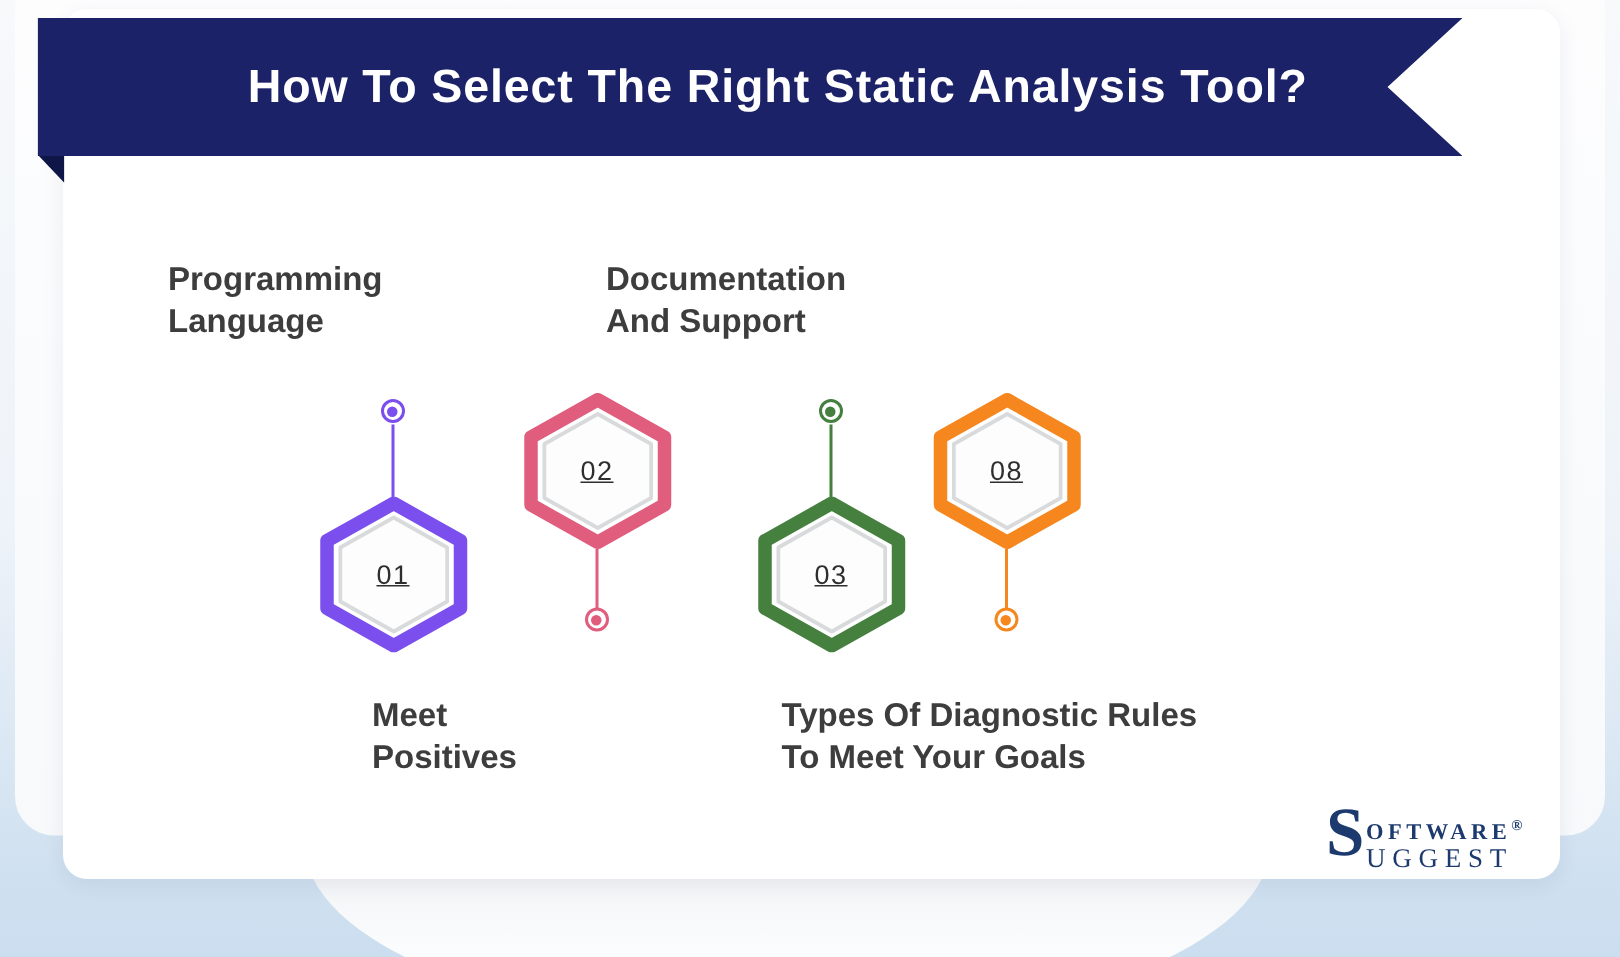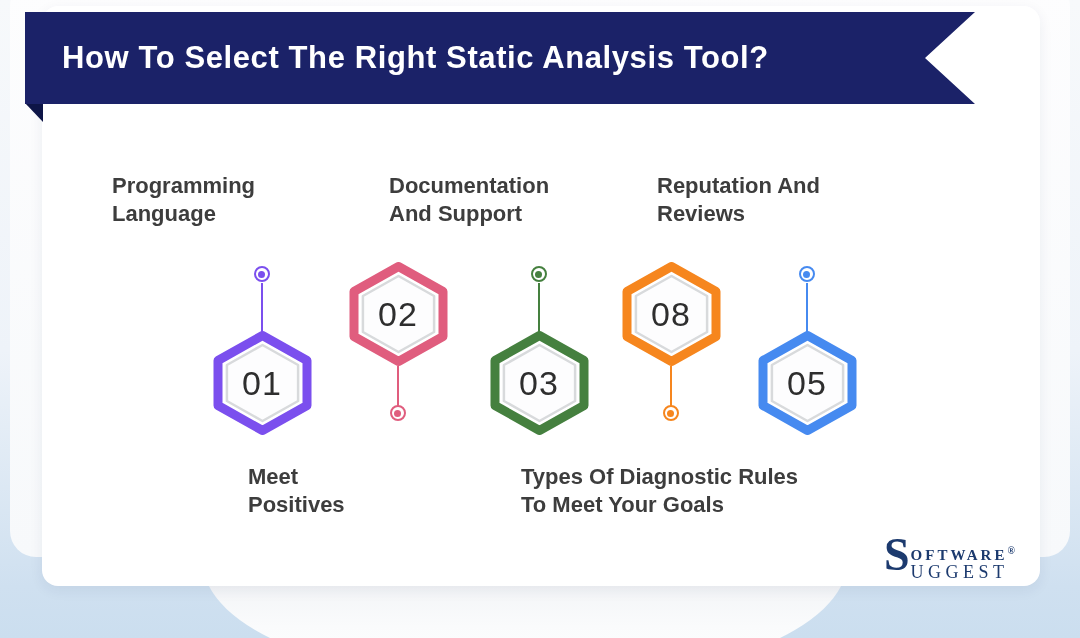--- a/index.html
+++ b/index.html
@@ -13,38 +13,38 @@
   .bottom-blob{position:absolute;left:203px;top:556px;width:644px;height:128px;
                border-radius:0 0 48% 48% / 0 0 95% 95%;
                background:linear-gradient(180deg,#eef0f3 0%,#fafbfc 55%,#ffffff 100%);}
   
   .card{position:absolute;left:42px;top:6px;width:998px;height:580px;border-radius:16px;
         background:#ffffff;box-shadow:0 4px 14px rgba(25,45,90,0.07);}
   
   .ribbon{position:absolute;left:25px;top:12px;width:950px;height:92px;
           background:var(--banner);display:flex;align-items:center;padding-left:37px;
           box-sizing:border-box;
-          clip-path:polygon(0 0,100% 0,calc(100% - 50px) 50%,100% 100%,0 100%);}
+          clip-path:polygon(0 0,100% 0,calc(100% - 50px) 50%,100% 100%,0 100%);justify-content:center;}
   .ribbon-title{color:#ffffff;font-size:31px;font-weight:bold;letter-spacing:0.6px;}
   .ribbon-fold{position:absolute;left:25px;top:103px;width:18px;height:19px;
                background:var(--fold);clip-path:polygon(0 0,100% 0,100% 100%);}
   
   .step{position:absolute;top:160px;width:300px;height:380px;--c:#888;}
   .step-label{position:absolute;left:0;width:300px;
               font-size:22px;line-height:28px;font-weight:600;color:#3d3d3d;}
   .step-label.pos-top{top:12px;}
   .step-label.pos-bottom{top:303px;}
   .hexwrap{position:absolute;left:calc(50% - 49.5px);width:99px;height:104px;}
   .hexwrap.pos-top{top:171px;}      
   .hexwrap.pos-bottom{top:102px;}   
   .hexwrap svg{display:block;width:99px;height:104px;}
   .hex-outer{fill:#ffffff;stroke:var(--c);stroke-width:9;stroke-linejoin:round;}
   .hex-inner{fill:#fdfdfe;stroke:#d8dadc;stroke-width:2.5;stroke-linejoin:round;}
   .hex-number{position:absolute;inset:0;display:flex;align-items:center;justify-content:center;
-              font-size:34px;letter-spacing:1px;color:#2e2e2e;font-weight:500;}
+              font-size:18px;letter-spacing:1px;color:#2e2e2e;font-weight:500;text-decoration:underline;}
   .connector{position:absolute;left:calc(50% - 1px);width:2px;background:var(--c);}
   .connector.pos-top{top:123px;height:49px;}     
   .connector.pos-bottom{top:206px;height:40px;}  
   .ring{position:absolute;left:calc(50% - 8.5px);width:12px;height:12px;background:#fff;
         border:2.5px solid var(--c);border-radius:50%;}
   .ring::after{content:"";position:absolute;inset:2.5px;background:var(--c);border-radius:50%;}
   .ring.pos-top{top:106px;}
   .ring.pos-bottom{top:245px;}
   
   .logo{position:absolute;left:884px;top:534px;display:flex;align-items:flex-start;
@@ -94,21 +94,21 @@
       <div class="hex-number">02</div>
     </div>
     <div class="connector pos-bottom"></div>
     <div class="ring pos-bottom"></div>
     <div class="step-label pos-bottom">
       <span>Meet</span><br>
       <span>Positives</span>
     </div>
   </div>
 
-  <div class="step" style="left: 389px; --c: #45803f;">
+  <div class="step" style="left: 404px; --c: #45803f;">
     <div class="step-label pos-top">
       <span>Documentation</span><br>
       <span>And Support</span>
     </div>
     <div class="ring pos-top"></div>
     <div class="connector pos-top"></div>
     <div class="hexwrap pos-top">
       <svg viewBox="0 0 99 104">
         <path class="hex-outer" d="M49.5 4.5 L94 29.5 L94 74.5 L49.5 99.5 L5 74.5 L5 29.5 Z"></path>
         <path class="hex-inner" d="M49.5 14 L85.1 34 L85.1 70 L49.5 90 L13.9 70 L13.9 34 Z"></path>
@@ -126,35 +126,20 @@
       <div class="hex-number">08</div>
     </div>
     <div class="connector pos-bottom"></div>
     <div class="ring pos-bottom"></div>
     <div class="step-label pos-bottom">
       <span>Types Of Diagnostic Rules</span><br>
       <span>To Meet Your Goals</span>
     </div>
   </div>
 
-  <div class="step" style="left: 657px; --c: #468af0;">
-    <div class="step-label pos-top">
-      <span>Reputation And</span><br>
-      <span>Reviews</span>
-    </div>
-    <div class="ring pos-top"></div>
-    <div class="connector pos-top"></div>
-    <div class="hexwrap pos-top">
-      <svg viewBox="0 0 99 104">
-        <path class="hex-outer" d="M49.5 4.5 L94 29.5 L94 74.5 L49.5 99.5 L5 74.5 L5 29.5 Z"></path>
-        <path class="hex-inner" d="M49.5 14 L85.1 34 L85.1 70 L49.5 90 L13.9 70 L13.9 34 Z"></path>
-      </svg>
-      <div class="hex-number">05</div>
-    </div>
-  </div>
 
   <div class="logo">
     <span class="logo-s">S</span>
     <span class="logo-col">
       <span class="logo-line1"><span>OFTWARE</span><span class="logo-reg">®</span></span>
       <span class="logo-line2">UGGEST</span>
     </span>
   </div>
 
 </div>

